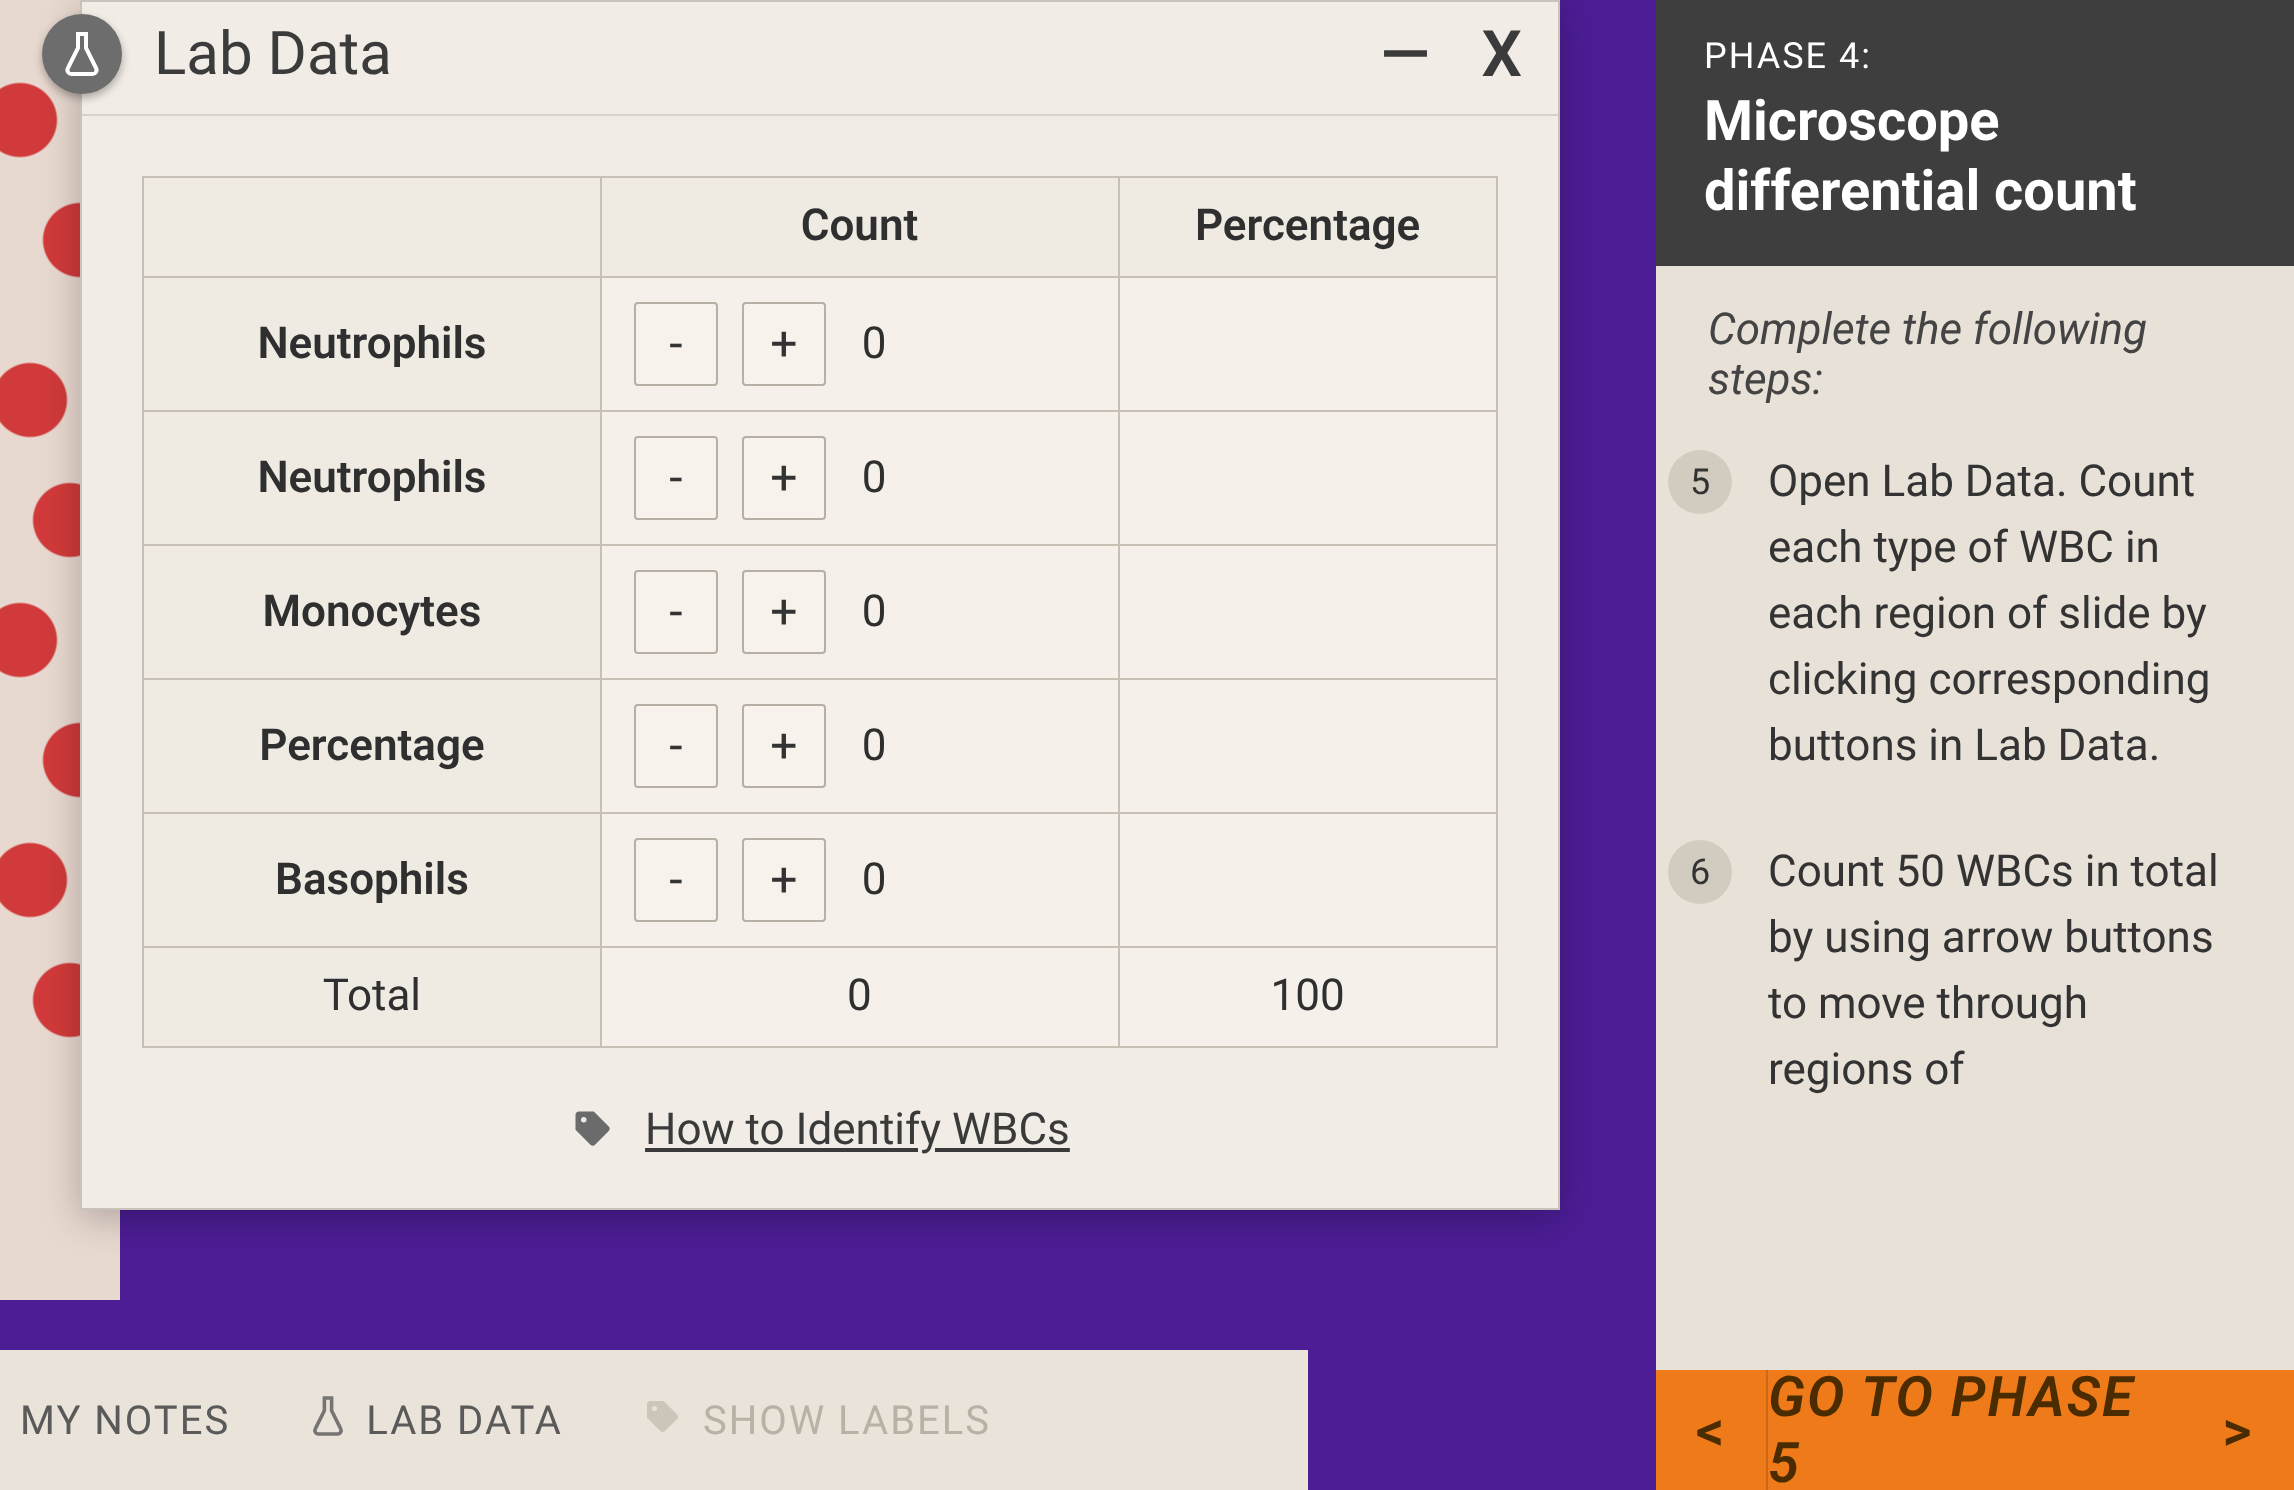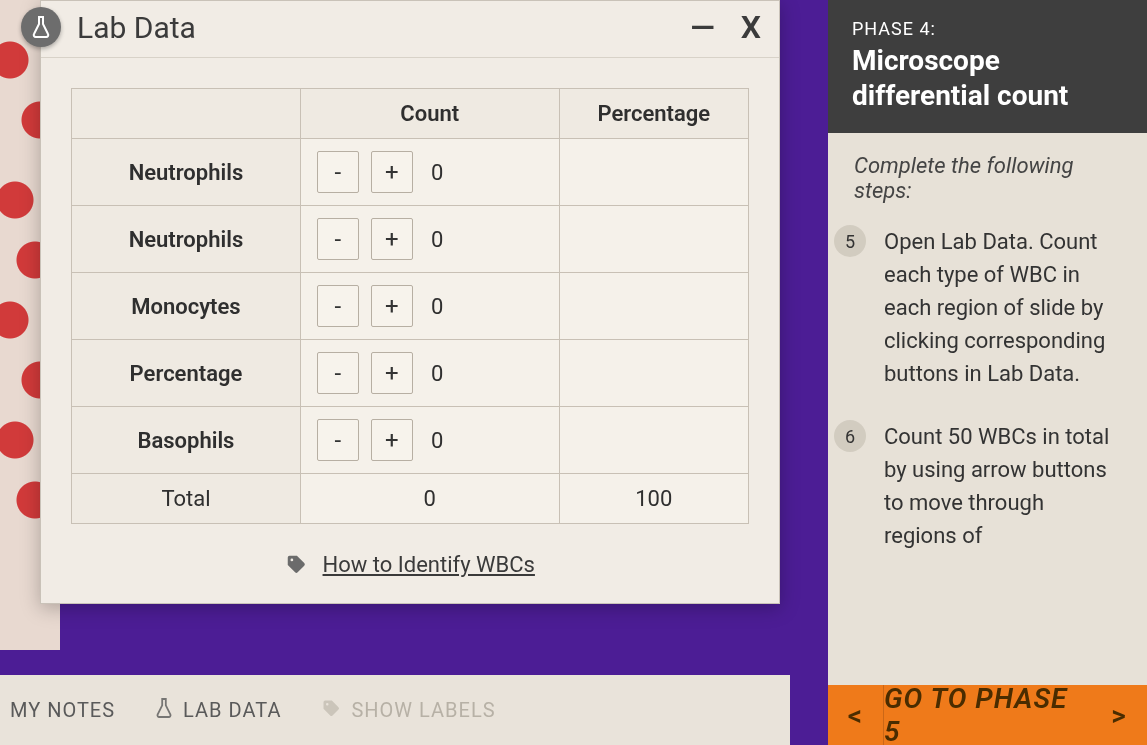--- a/index.html
+++ b/index.html
@@ -142,21 +142,21 @@
     }
     .tag-icon {
       display:inline-block;
       margin-right: 10px;
       position: relative;
       top: 3px;
     }
     .bottom-bar {
       position: absolute;
       left: 0; bottom: 0;
-      width: 790px;
+      width: 654px;
       height: 70px;
       background: #e9e3da;
       display: flex;
       align-items: center;
       padding-left: 10px;
       gap: 40px;
       font-size: 20px;
       letter-spacing: 1px;
       color: #5a5a5a;
     }

